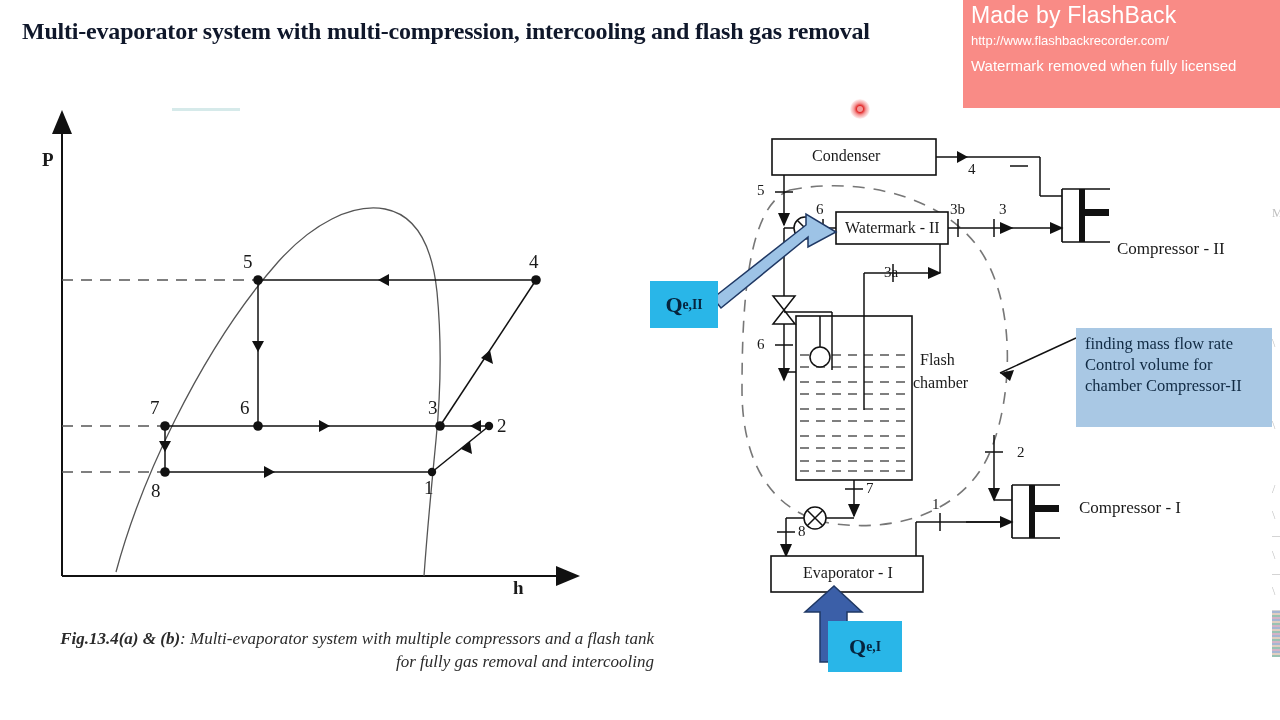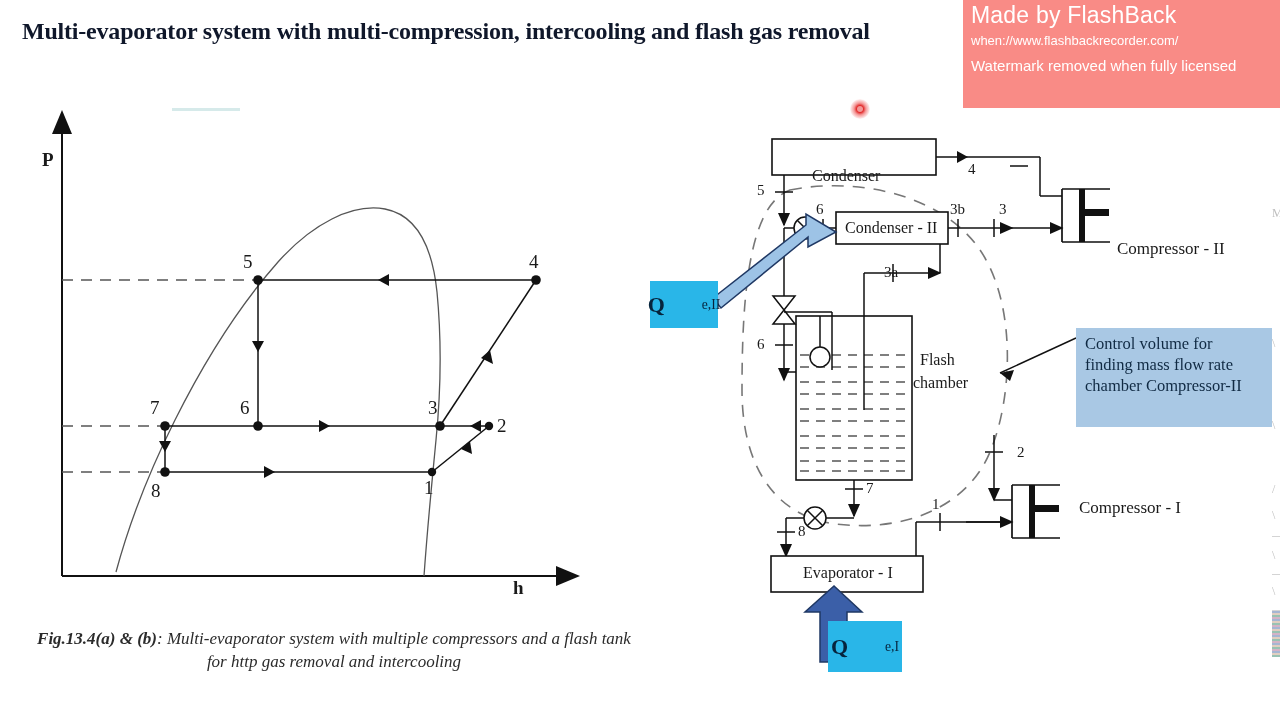--- a/index.html
+++ b/index.html
@@ -71,35 +71,35 @@
   .node-lbl{font-size:15px;}
   .comp-lbl{font-size:17px;}
 
   
   .caption{
     position:absolute;left:14px;top:628px;width:640px;
     font-family:"Liberation Serif", serif;
     font-style:italic;
     font-size:17px;
     color:#2b2b2b;
-    text-align:center;
+    text-align:right;
     line-height:1.35;
   }
   .caption b{font-style:italic;font-weight:bold;}
 
   
   .q-box{
     position:absolute;
     background:#29b6e8;
     color:#06243d;
     font-family:"Liberation Serif", serif;
     font-weight:bold;
     display:flex;align-items:center;justify-content:center;
   }
-  .q-box .sub{font-size:.62em;vertical-align:-0.25em;font-weight:normal;padding-left:37px;}
+  .q-box .sub{font-size:.62em;vertical-align:-0.25em;font-weight:bold;}
   #q-e-II{left:650px;top:281px;width:68px;height:47px;font-size:22px;}
   #q-e-I{left:828px;top:621px;width:74px;height:51px;font-size:22px;}
 
   .cv-box{
     position:absolute;left:1076px;top:328px;width:196px;height:99px;
     background:#a9c8e4;
     color:#102a43;
     font-family:"Liberation Serif", serif;
     font-size:16.5px;
     line-height:1.28;
@@ -196,21 +196,21 @@
   <div class="lbl state-lbl" style="left:529px;top:252px;">4</div>
   <div class="lbl state-lbl" style="left:150px;top:398px;">7</div>
   <div class="lbl state-lbl" style="left:240px;top:398px;">6</div>
   <div class="lbl state-lbl" style="left:428px;top:398px;">3</div>
   <div class="lbl state-lbl" style="left:497px;top:416px;">2</div>
   <div class="lbl state-lbl" style="left:151px;top:481px;">8</div>
   <div class="lbl state-lbl" style="left:424px;top:478px;">1</div>
 
   <div class="caption">
     <b>Fig.13.4(a) &amp; (b)</b><span>: Multi-evaporator system with multiple compressors and a flash tank</span><br>
-    <span>for http gas removal and intercooling</span>
+    <span>for fully gas removal and intercooling</span>
   </div>
 
   <svg class="layer" viewBox="0 0 1280 720">
     <defs>
       <marker id="fArrow" markerWidth="11" markerHeight="11" refX="8" refY="4" orient="auto">
         <path d="M0,0 L9,4 L0,8 Z" fill="#111"></path>
       </marker>
       <marker id="fArrowDown" markerWidth="11" markerHeight="11" refX="8" refY="4" orient="auto">
         <path d="M0,0 L9,4 L0,8 Z" fill="#111"></path>
       </marker>
@@ -357,22 +357,22 @@
 
     <g fill="#9dc3e6" stroke="#1f3864" stroke-width="1.5">
       <path d="M713,298 L806,225 L806,214 L836,232 L808,247 L808,237 L721,308 Z"></path>
     </g>
 
     <g fill="#3b5fa8" stroke="#1f3864" stroke-width="1.5">
       <path d="M820,662 L820,612 L805,612 L834,586 L862,612 L847,612 L847,662 Z"></path>
     </g>
   </svg>
 
-  <div class="lbl box-lbl" style="left:812px;top:148px;margin-top:20px;">Condenser</div>
-  <div class="lbl box-lbl" style="left:845px;top:220px;">Condenser - II</div>
+  <div class="lbl box-lbl" style="left:812px;top:148px;">Condenser</div>
+  <div class="lbl box-lbl" style="left:845px;top:220px;">Watermark - II</div>
   <div class="lbl box-lbl" style="left:803px;top:565px;">Evaporator - I</div>
   <div class="lbl box-lbl" style="left:920px;top:352px;">Flash</div>
   <div class="lbl box-lbl" style="left:913px;top:375px;">chamber</div>
   <div class="lbl comp-lbl" style="left:1117px;top:204px;margin-top:36px;">Compressor - II</div>
   <div class="lbl comp-lbl" style="left:1079px;top:499px;">Compressor - I</div>
 
   <div class="lbl node-lbl" style="left:757px;top:183px;">5</div>
   <div class="lbl node-lbl" style="left:816px;top:202px;">6</div>
   <div class="lbl node-lbl" style="left:950px;top:202px;">3b</div>
   <div class="lbl node-lbl" style="left:999px;top:202px;">3</div>
@@ -388,38 +388,38 @@
     <span>Q</span>
       <span class="sub">e,II</span>
   </div>
 
   <div class="q-box" id="q-e-I">
     <span>Q</span>
       <span class="sub">e,I</span>
   </div>
 
   <div class="cv-box">
+    <div>finding mass flow rate</div>
     <div>Control volume for</div>
-    <div>finding mass flow rate</div>
     <div>chamber Compressor-II</div>
   </div>
 
   <div class="edge-frag" style="top:206px;width:8px;">M</div>
   <div class="edge-frag" style="top:336px;width:8px;">\</div>
   <div class="edge-frag" style="top:418px;width:8px;">\</div>
   <div class="edge-frag" style="top:482px;width:8px;">/</div>
   <div class="edge-frag" style="top:508px;width:8px;">\</div>
   <div class="edge-frag" style="top:528px;width:8px;">—</div>
   <div class="edge-frag" style="top:548px;width:8px;">\</div>
   <div class="edge-frag" style="top:566px;width:8px;">—</div>
   <div class="edge-frag" style="top:584px;width:8px;">\</div>
   <div class="edge-frag" style="top:602px;width:8px;">—</div>
   <div class="edge-bar"></div>
 
   <div class="watermark">
     <div class="wm-line1">Made by FlashBack</div>
-    <div class="wm-line2">when://www.flashbackrecorder.com/</div>
+    <div class="wm-line2">http://www.flashbackrecorder.com/</div>
     <div class="wm-line3">Watermark removed when fully licensed</div>
   </div>
 
   <div class="cursor-dot"></div>
 
 </div>
 
 </body></html>

